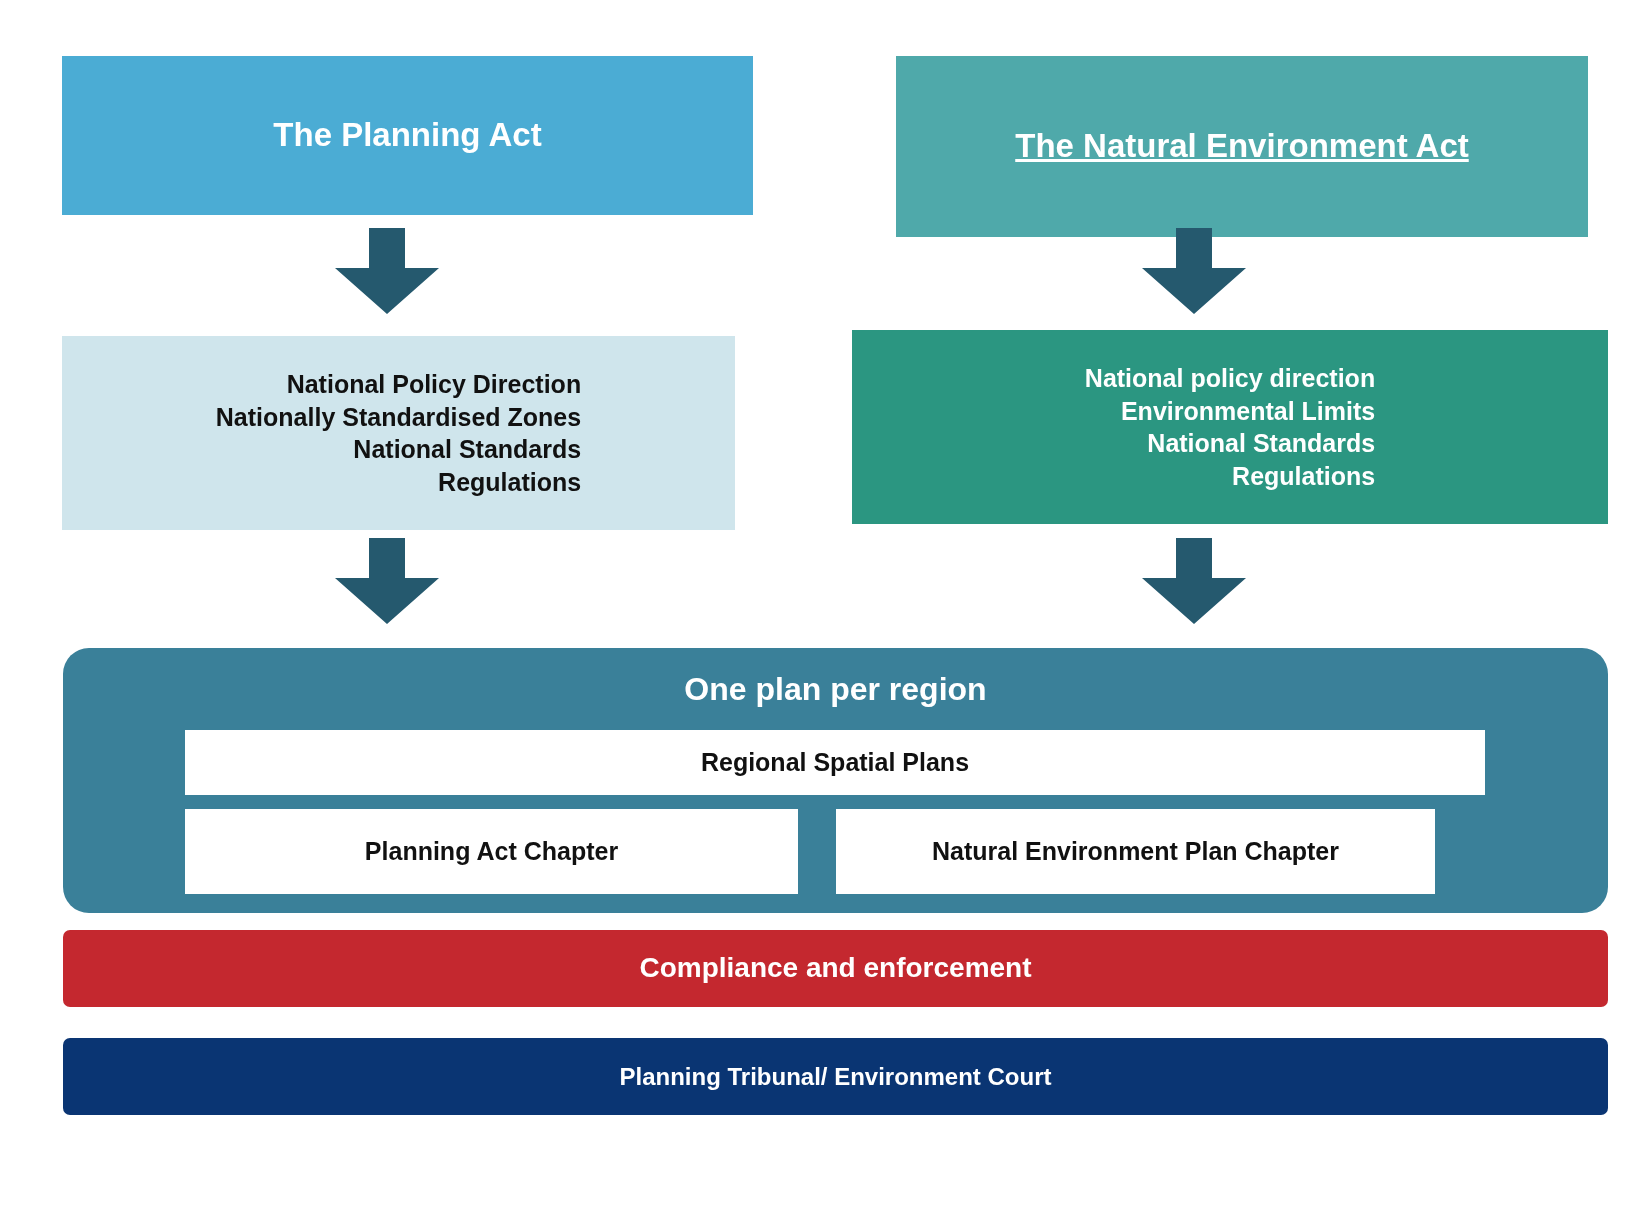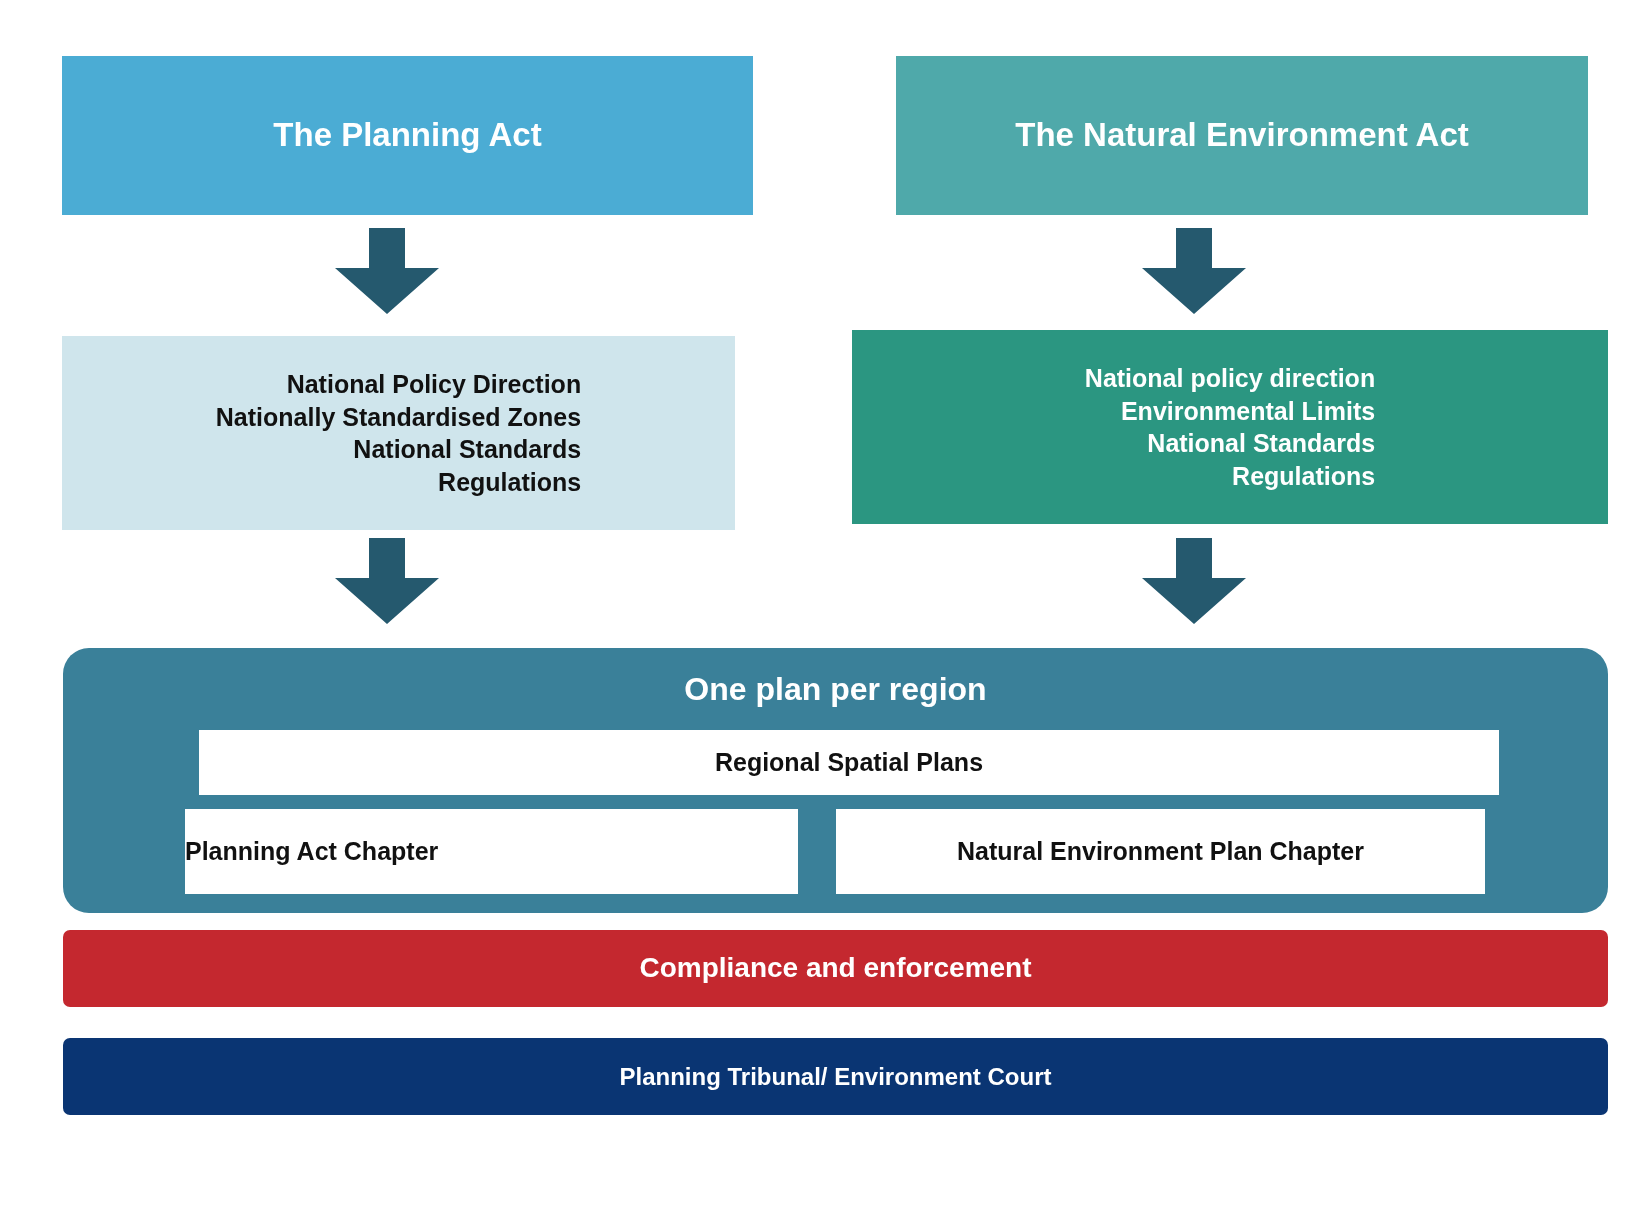--- a/index.html
+++ b/index.html
@@ -32,24 +32,25 @@
   #act-planning {
     left: 62px;  top: 56px;
     width: 691px; height: 159px;
     background: #4BACD4;
     color: #ffffff;
     font-size: 33px;
     text-align: right;
   }
   #act-natural {
     left: 896px; top: 56px;
-    width: 692px; height: 159px;
+    width: 692px; height: 181px;
     background: #4FA9AA;
     color: #ffffff;
     font-size: 33px;
+    text-decoration: underline;
   }
 
   
   #policy-planning {
     left: 62px;  top: 336px;
     width: 673px; height: 194px;
     background: #CFE5EC;
     color: #111111;
     font-size: 25px;
   }
@@ -86,44 +87,44 @@
     position: absolute;
     left: 0; top: 23px;
     width: 100%;
     text-align: center;
     color: #ffffff;
     font-weight: bold;
     font-size: 32px;
   }
   #rsp-box {
     position: absolute;
-    left: 136px; top: 82px;
+    left: 122px; top: 82px;
     width: 1300px; height: 65px;
     background: #ffffff;
     color: #111111;
     font-weight: bold;
     font-size: 25px;
     display: flex; align-items: center; justify-content: center;
     box-sizing: border-box;
   }
   #chapter-planning {
     position: absolute;
     left: 122px; top: 161px;
     width: 613px; height: 85px;
     background: #ffffff;
     color: #111111;
     font-weight: bold;
     font-size: 25px;
-    display: flex; align-items: center; justify-content: flex-start;
+    display: flex; align-items: center; justify-content: center;
     box-sizing: border-box;
   }
   #chapter-natural {
     position: absolute;
     left: 773px; top: 161px;
-    width: 649px; height: 85px;
+    width: 599px; height: 85px;
     background: #ffffff;
     color: #111111;
     font-weight: bold;
     font-size: 25px;
     display: flex; align-items: center; justify-content: center;
     box-sizing: border-box;
   }
 
   
   #bar-compliance {

